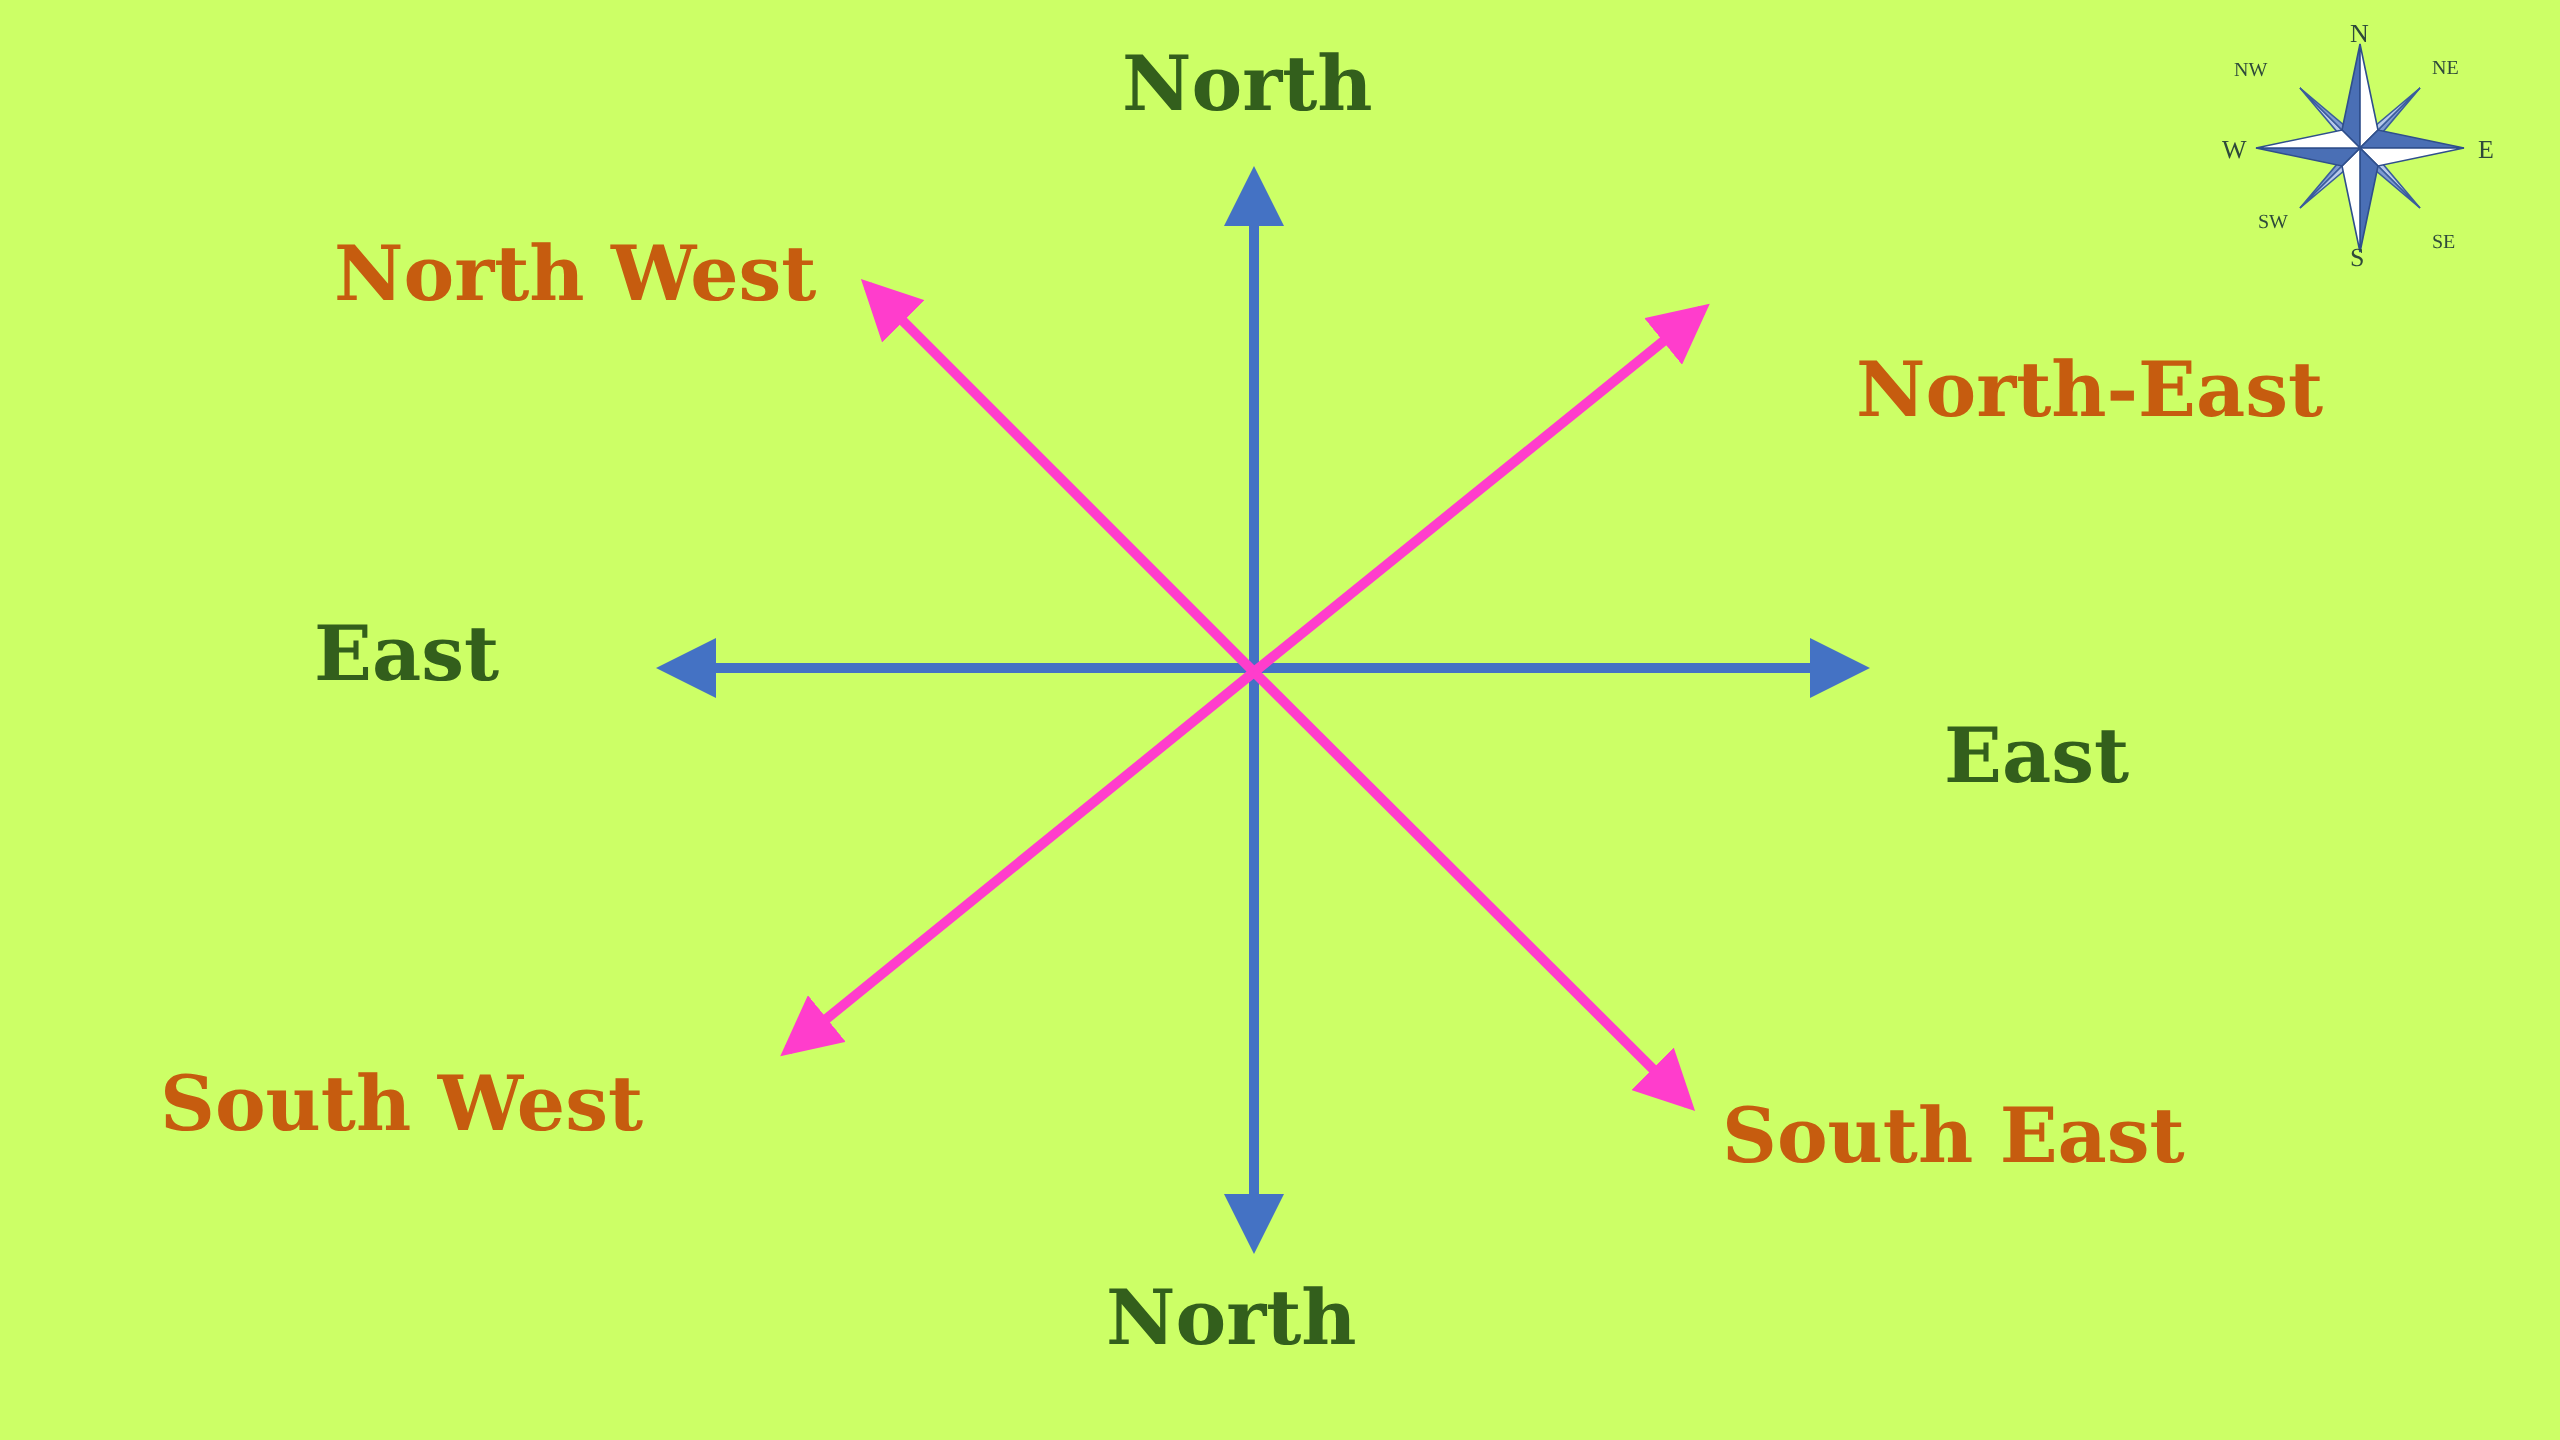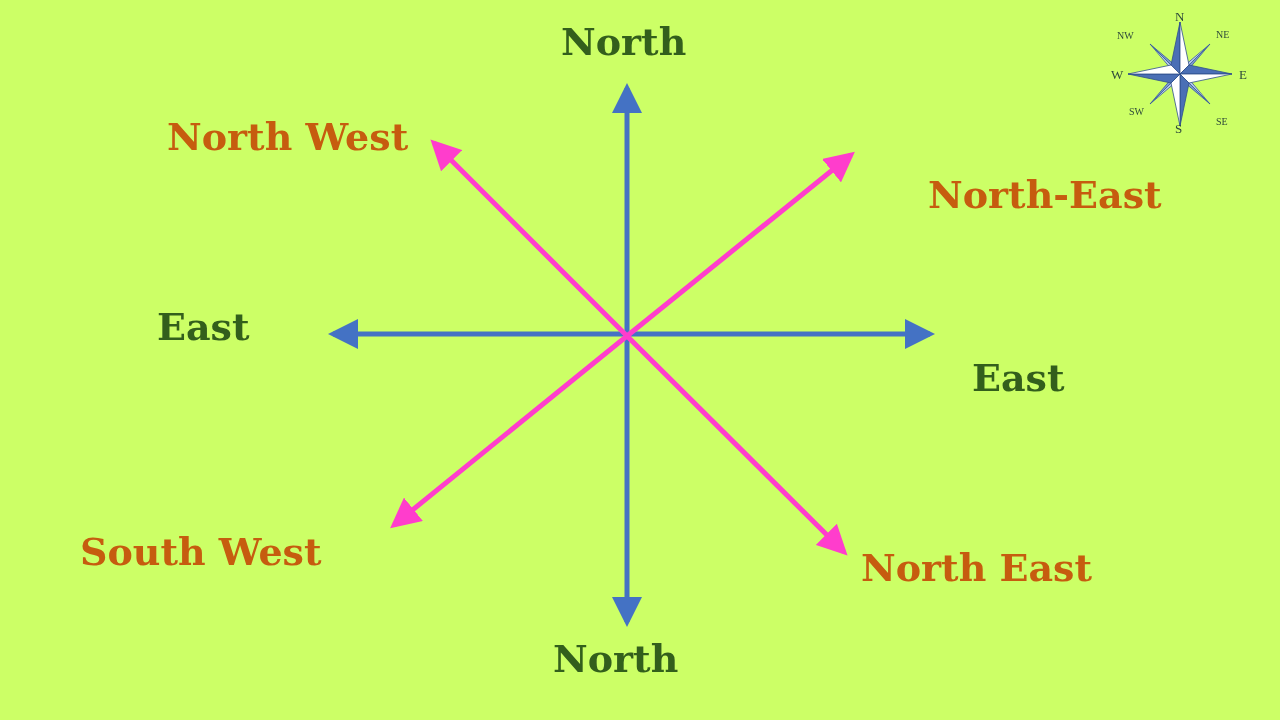--- a/index.html
+++ b/index.html
@@ -50,21 +50,21 @@
 </svg>
 
 <div class="label cardinal" style="left:561px; top:23px;">North</div>
 <div class="label cardinal" style="left:553px; top:640px;">North</div>
 <div class="label cardinal" style="left:157px; top:308px;">East</div>
 <div class="label cardinal" style="left:972px; top:314px;margin-top:45px;">East</div>
 
 <div class="label ordinal" style="left:167px; top:118px;">North West</div>
 <div class="label ordinal" style="left:928px; top:128px;margin-top:48px;">North-East</div>
 <div class="label ordinal" style="left:80px; top:533px;">South West</div>
-<div class="label ordinal" style="left:861px; top:549px;">North East</div>
+<div class="label ordinal" style="left:861px; top:549px;">South East</div>
 
 <div class="rose">
   <svg width="150" height="130" viewBox="0 0 150 130">
     <g transform="translate(75,66)">
 
       <polygon points="0,0 -30,-30 -8,-4" fill="#b7c9ea" stroke="#3a5d9c" stroke-width="0.8"></polygon>
       <polygon points="0,0 -30,-30 -4,-8" fill="#7d9ad0" stroke="#3a5d9c" stroke-width="0.8"></polygon>
       <polygon points="0,0 30,-30 8,-4" fill="#7d9ad0" stroke="#3a5d9c" stroke-width="0.8"></polygon>
       <polygon points="0,0 30,-30 4,-8" fill="#b7c9ea" stroke="#3a5d9c" stroke-width="0.8"></polygon>
       <polygon points="0,0 30,30 8,4" fill="#b7c9ea" stroke="#3a5d9c" stroke-width="0.8"></polygon>

